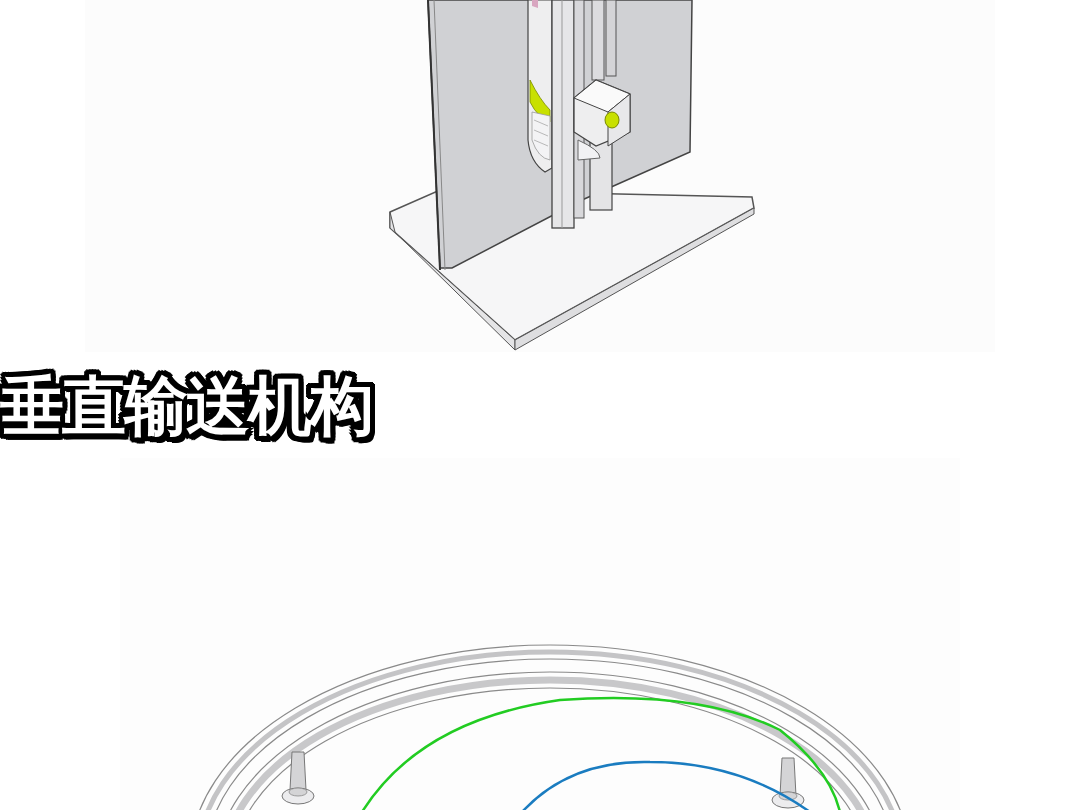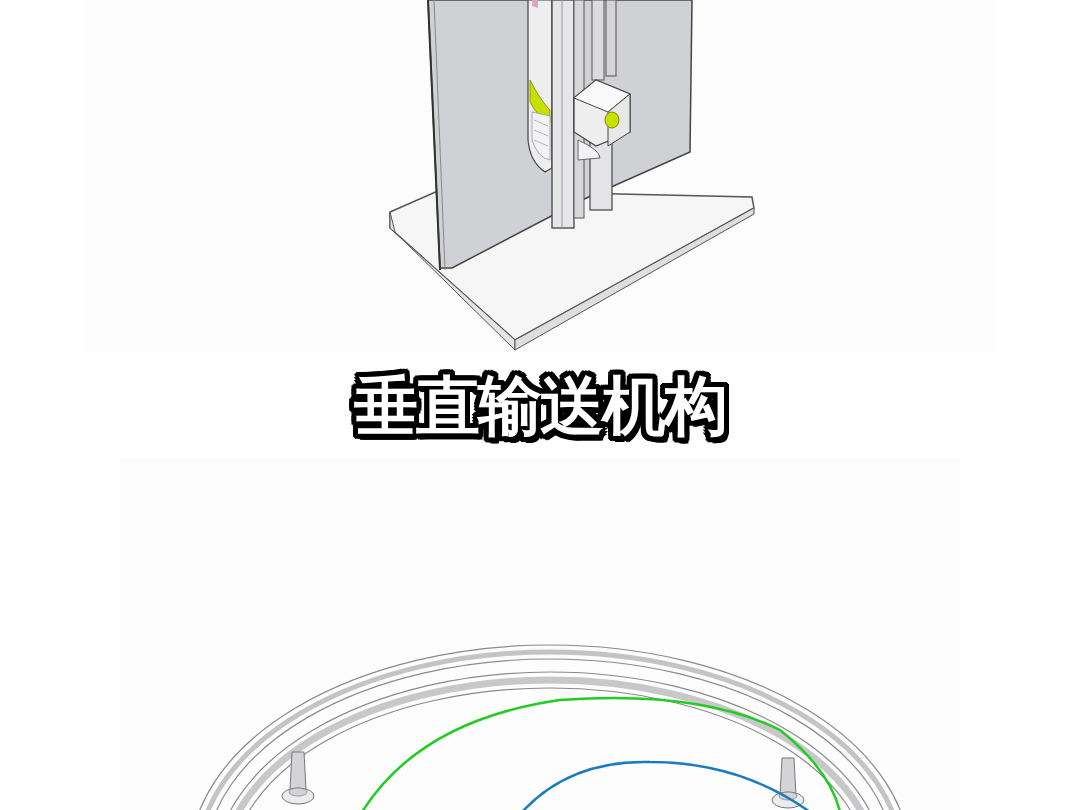--- a/index.html
+++ b/index.html
@@ -37,21 +37,21 @@
       left: 0;
       top: 0;
       width: 1080px;
       height: 810px;
     }
     .caption {
       position: absolute;
       left: 0;
       top: 362px;
       width: 1080px;
-      text-align: center;
+      text-align: left;
       font-size: 64px;
       font-weight: bold;
       color: #ffffff;
       letter-spacing: -2px;
       line-height: 88px;
       font-family: "DejaVu Sans", sans-serif;
       -webkit-text-stroke: 0;
       text-shadow:
         -4px -4px 0 #000, 4px -4px 0 #000, -4px 4px 0 #000, 4px 4px 0 #000,
         0 -5px 0 #000, 0 5px 0 #000, -5px 0 0 #000, 5px 0 0 #000,

